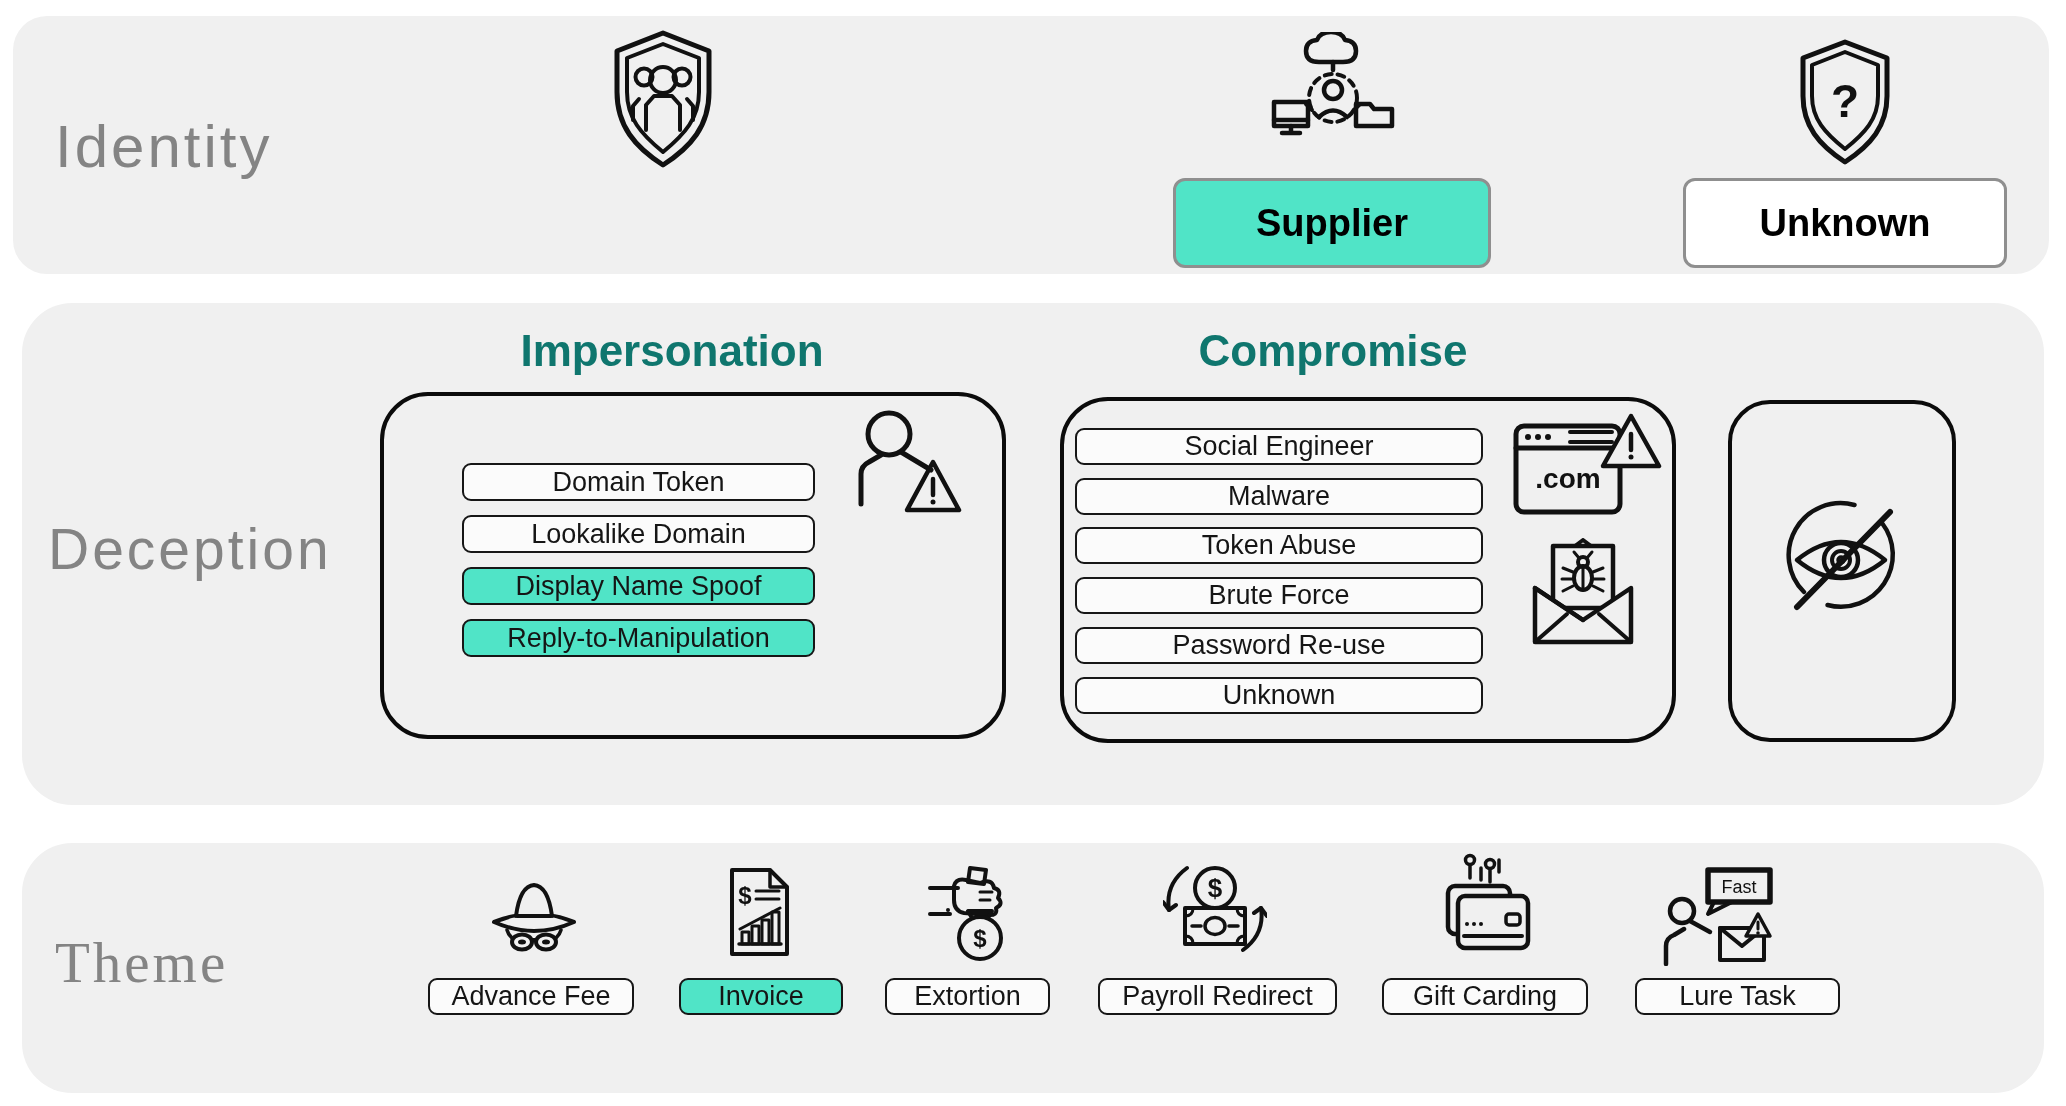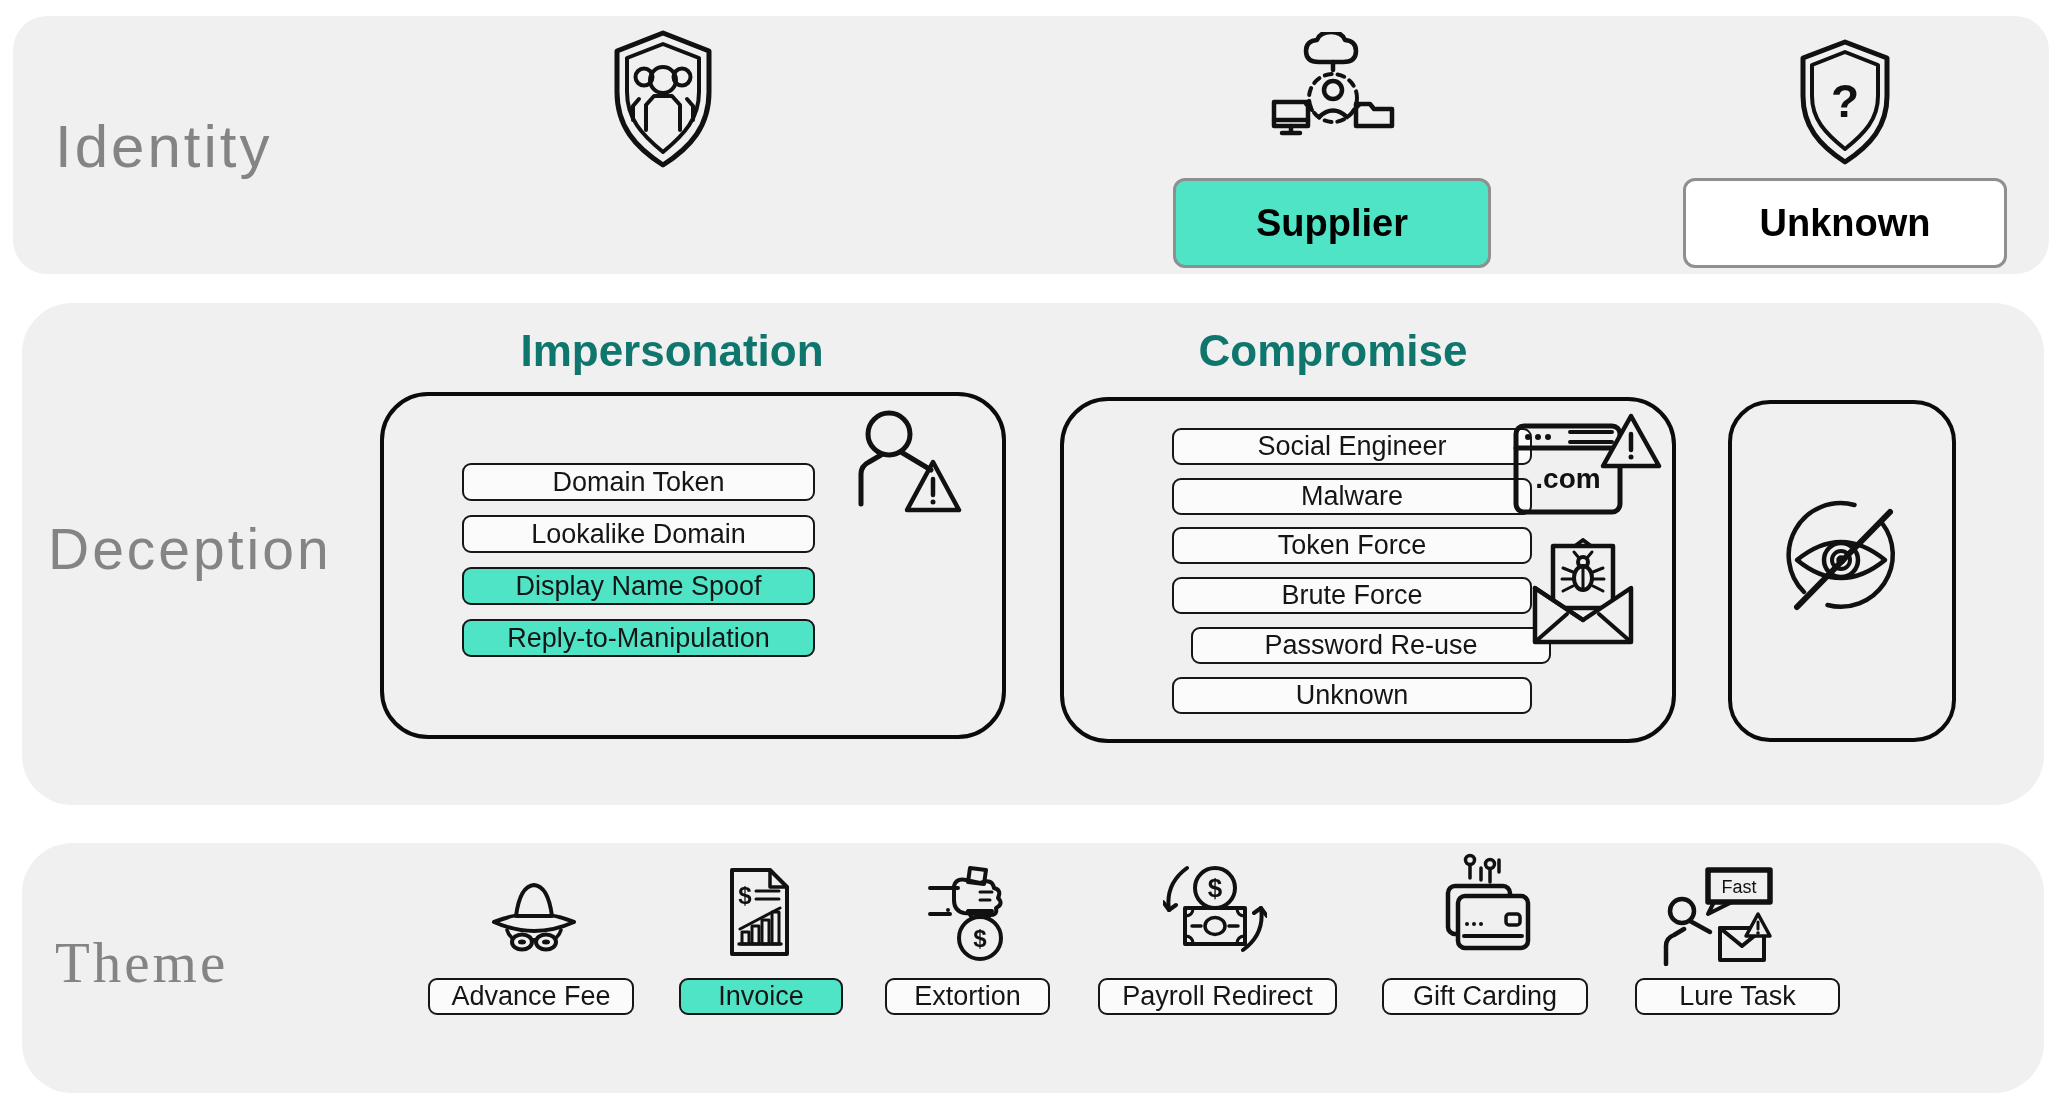--- a/index.html
+++ b/index.html
@@ -31,21 +31,21 @@
   }
   .group-box{
     position:absolute;border:4px solid #0b0b0b;border-radius:48px;box-sizing:border-box;background:transparent;
   }
   .chip{
     position:absolute;background:#fbfbfb;border:2.5px solid #161616;border-radius:9px;
     display:flex;align-items:center;justify-content:center;
     font-size:27px;color:#151515;box-sizing:border-box;white-space:nowrap;
   }
   .imp-chip{left:462px;width:353px;height:38px;}
-  .comp-chip{left:1172px;width:360px;height:37px;}
+  .comp-chip{left:1075px;width:408px;height:37px;}
   .theme-chip{top:978px;height:37px;}
   .icon{position:absolute;}
   svg{display:block;}
   svg text{font-family:"Liberation Sans","DejaVu Sans",sans-serif;}
 </style>
 </head>
 <body>
 
 <div class="canvas">
 
@@ -106,23 +106,23 @@
     <circle cx="44" cy="30" r="21" stroke-width="5"></circle>
     <path d="M16 100 V70 q0 -8 8 -12 l12 -7" stroke-width="5"></path>
     <path d="M56 48 L86 66" stroke-width="5"></path>
     <path d="M88 58 L114 106 H62 Z" stroke-width="4.5"></path>
     <path d="M88 75 V91" stroke-width="4.5"></path>
     <circle cx="88" cy="98" r="2.5" fill="#111" stroke="none"></circle>
   </svg>
 
   <div class="chip comp-chip" style="top:428px;">Social Engineer</div>
   <div class="chip comp-chip" style="top:478px;">Malware</div>
-  <div class="chip comp-chip" style="top:527px;">Token Force</div>
+  <div class="chip comp-chip" style="top:527px;">Token Abuse</div>
   <div class="chip comp-chip" style="top:577px;">Brute Force</div>
-  <div class="chip comp-chip" style="top:627px;margin-left:19px;">Password Re-use</div>
+  <div class="chip comp-chip" style="top:627px;">Password Re-use</div>
   <div class="chip comp-chip" style="top:677px;">Unknown</div>
 
   <svg class="icon" style="left:1512px;top:410px;" width="150" height="108" viewBox="0 0 150 108" fill="none" stroke="#111" stroke-linecap="round" stroke-linejoin="round">
     <rect x="4" y="16" width="104" height="86" rx="8" stroke-width="5"></rect>
     <path d="M4 38 H108" stroke-width="5"></path>
     <circle cx="16" cy="27" r="3" fill="#111" stroke="none"></circle>
     <circle cx="26" cy="27" r="3" fill="#111" stroke="none"></circle>
     <circle cx="36" cy="27" r="3" fill="#111" stroke="none"></circle>
     <path d="M58 22 H100 M58 32 H100" stroke-width="4"></path>
     <text x="56" y="78" text-anchor="middle" font-size="28" font-weight="bold" fill="#111" stroke="none">.com</text>

